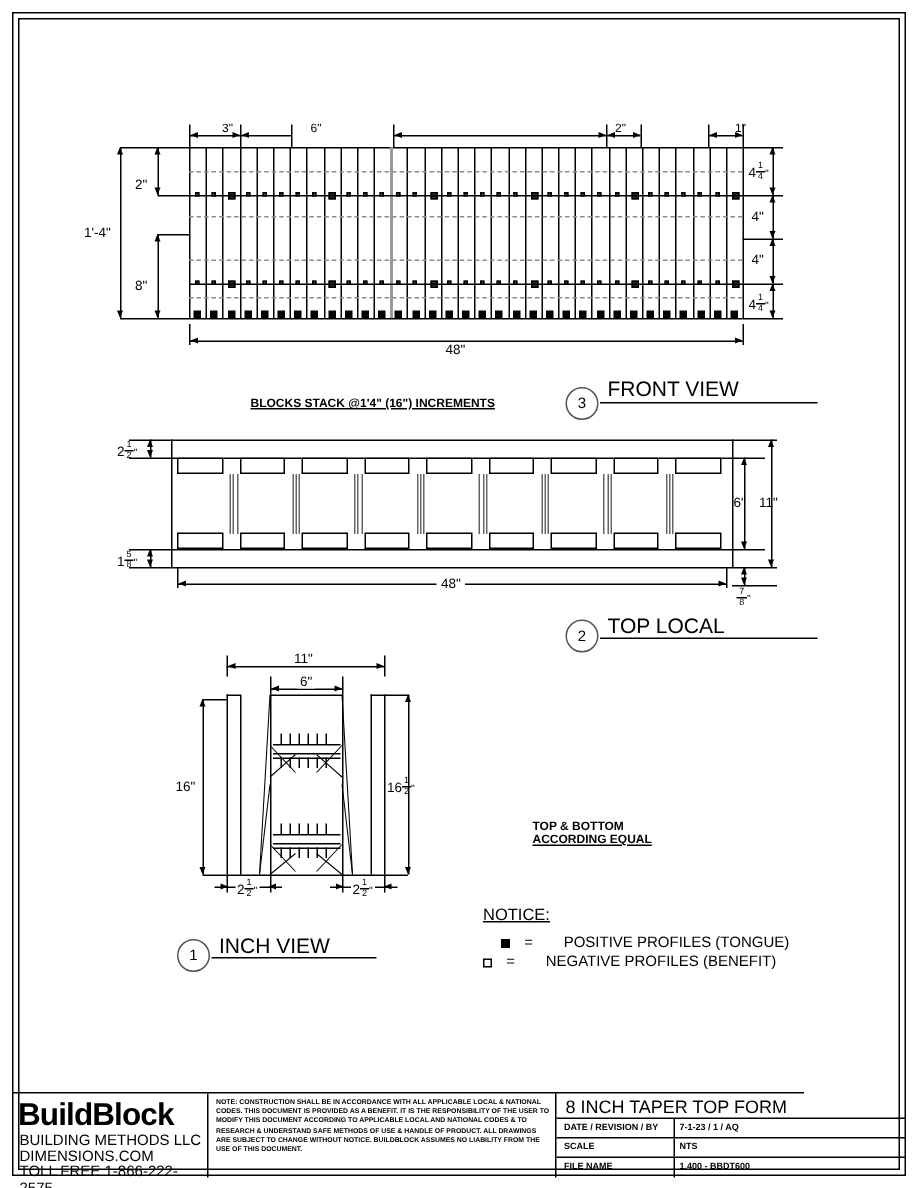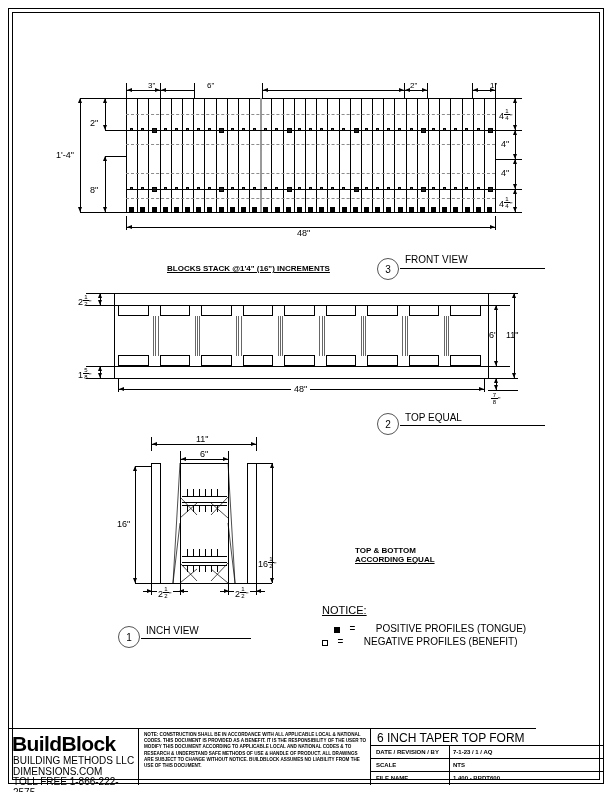--- a/index.html
+++ b/index.html
@@ -13,21 +13,21 @@
   .abs{position:absolute;}
   .ln{position:absolute;background:#000;}
   .hl{height:1px;}
   .vl{width:1px;}
   .thin{background:#000;}
 
   
   .dash-h{position:absolute;height:0;border-top:1px dashed #8c8c8c;}
   .txt8{position:absolute;font-size:8px;line-height:9px;white-space:nowrap;}
   .txt9{position:absolute;font-size:9px;line-height:10px;white-space:nowrap;}
-  .txt10{position:absolute;font-size:10px;line-height:11px;white-space:nowrap;}
+  .txt10{position:absolute;font-size:14px;line-height:11px;white-space:nowrap;}
   .txt11{position:absolute;font-size:11px;line-height:12px;white-space:nowrap;}
 
   .frac{display:inline-block;position:relative;vertical-align:-1px;
         font-size:6px;line-height:6px;text-align:center;width:6px;}
   .frac .n{display:block;}
   .frac .d{display:block;border-top:1px solid #000;}
 
   
   .bubble{position:absolute;width:20px;height:20px;border:1px solid #555;border-radius:50%;
           display:flex;align-items:center;justify-content:center;font-size:10px;}
@@ -422,21 +422,21 @@
     <div class="ln hl thin" style="left:118px;top:389px;width:366px;"></div>
     <div class="ahL" style="left:119px;top:386.5px;"></div>
     <div class="ahR" style="left:479px;top:386.5px;"></div>
     <div class="ln vl thin" style="left:118px;top:378px;height:14px;"></div>
     <div class="ln vl thin" style="left:484px;top:378px;height:14px;"></div>
     <div class="txt9" data-name="top-dim-48in" style="left:291px;top:384px;background:#fff;padding:0 3px;">48"</div>
 
     <div class="bubble" data-name="view-bubble-top" style="left:377px;top:413px;">
       <span data-name="view-bubble-top-number">2</span>
     </div>
-    <div class="txt10" data-name="view-label-top" style="left:405px;top:412px;">TOP EQUAL</div>
+    <div class="txt10" data-name="view-label-top" style="left:405px;top:412px;">TOP LOCAL</div>
     <div class="ln hl thin" style="left:400px;top:425px;width:145px;"></div>
   </div>
 
   <div data-name="side-view-group">
 
     <div class="ln vl thin" style="left:151px;top:437px;height:14px;"></div>
     <div class="ln vl thin" style="left:256px;top:437px;height:14px;"></div>
     <div class="ln hl thin" style="left:151px;top:444px;width:105px;"></div>
     <div class="ahL" style="left:152px;top:441.5px;"></div>
     <div class="ahR" style="left:251px;top:441.5px;"></div>
@@ -518,21 +518,21 @@
     <div class="ahD" style="left:132.5px;top:578px;"></div>
     <div class="ln hl thin" style="left:135px;top:466px;width:16px;"></div>
     <div class="ln hl thin" style="left:135px;top:583px;width:16px;"></div>
     <div class="txt9" data-name="side-dim-16in" style="left:117px;top:519px;">16"</div>
 
     <div class="ln vl thin" style="left:272px;top:463px;height:120px;"></div>
     <div class="ahU" style="left:269.5px;top:463px;"></div>
     <div class="ahD" style="left:269.5px;top:578px;"></div>
     <div class="ln hl thin" style="left:256px;top:463px;width:16px;"></div>
     <div class="ln hl thin" style="left:256px;top:583px;width:16px;"></div>
-    <div class="txt9" data-name="side-dim-16-1-2" style="left:258px;top:518px;margin-top:38px;">
+    <div class="txt9" data-name="side-dim-16-1-2" style="left:258px;top:518px;">
       <span>16</span><span class="frac"><span class="n">1</span><span class="d">2</span></span><span style="font-size:7px;">"</span>
     </div>
 
     <div class="ln vl thin" style="left:151px;top:583px;height:12px;"></div>
     <div class="ln vl thin" style="left:180px;top:583px;height:12px;"></div>
     <div class="ln hl thin" style="left:143px;top:591px;width:45px;"></div>
     <div class="ahR" style="left:147px;top:588.5px;"></div>
     <div class="ahL" style="left:179px;top:588.5px;"></div>
     <div class="txt9" data-name="side-dim-bl-2-1-2" style="left:157px;top:586px;background:#fff;padding:0 1px;">
       <span>2</span><span class="frac"><span class="n">1</span><span class="d">2</span></span><span style="font-size:7px;">"</span>
@@ -576,21 +576,21 @@
       <div class="logo-name" data-name="logo-wordmark">BuildBlock</div>
       <div class="logo-l2" data-name="logo-line-2">BUILDING METHODS LLC</div>
       <div class="logo-l3" data-name="logo-line-3">DIMENSIONS.COM</div>
       <div class="logo-l4" data-name="logo-line-4">TOLL FREE 1-866-222-2575</div>
     </div>
     <div class="tb-note" data-name="disclaimer-note">
       <div class="note-p" data-name="disclaimer-text">NOTE: CONSTRUCTION SHALL BE IN ACCORDANCE WITH ALL APPLICABLE LOCAL &amp; NATIONAL CODES. THIS DOCUMENT IS PROVIDED AS A BENEFIT. IT IS THE RESPONSIBILITY OF THE USER TO MODIFY THIS DOCUMENT ACCORDING TO APPLICABLE LOCAL AND NATIONAL CODES &amp; TO RESEARCH &amp; UNDERSTAND SAFE METHODS OF USE &amp; HANDLE OF PRODUCT. ALL DRAWINGS ARE SUBJECT TO CHANGE WITHOUT NOTICE. BUILDBLOCK ASSUMES NO LIABILITY FROM THE USE OF THIS DOCUMENT.</div>
     </div>
     <div class="tb-right" data-name="title-block-fields">
       <div class="tb-title" data-name="drawing-title">
-        <div style="position:absolute;left:6px;top:2px;font-size:12px;" data-name="drawing-title-text">6 INCH TAPER TOP FORM</div>
+        <div style="position:absolute;left:6px;top:2px;font-size:12px;" data-name="drawing-title-text">8 INCH TAPER TOP FORM</div>
       </div>
       <div class="tb-row" data-name="field-date-revision-by" style="top:17px;">
         <span class="k" data-name="field-label-date">DATE / REVISION / BY</span>
         <span class="sep"></span>
         <span class="v" data-name="field-value-date">7-1-23 / 1 / AQ</span>
       </div>
       <div class="tb-row" data-name="field-scale" style="top:30px;">
         <span class="k" data-name="field-label-scale">SCALE</span>
         <span class="sep"></span>
         <span class="v" data-name="field-value-scale">NTS</span>

